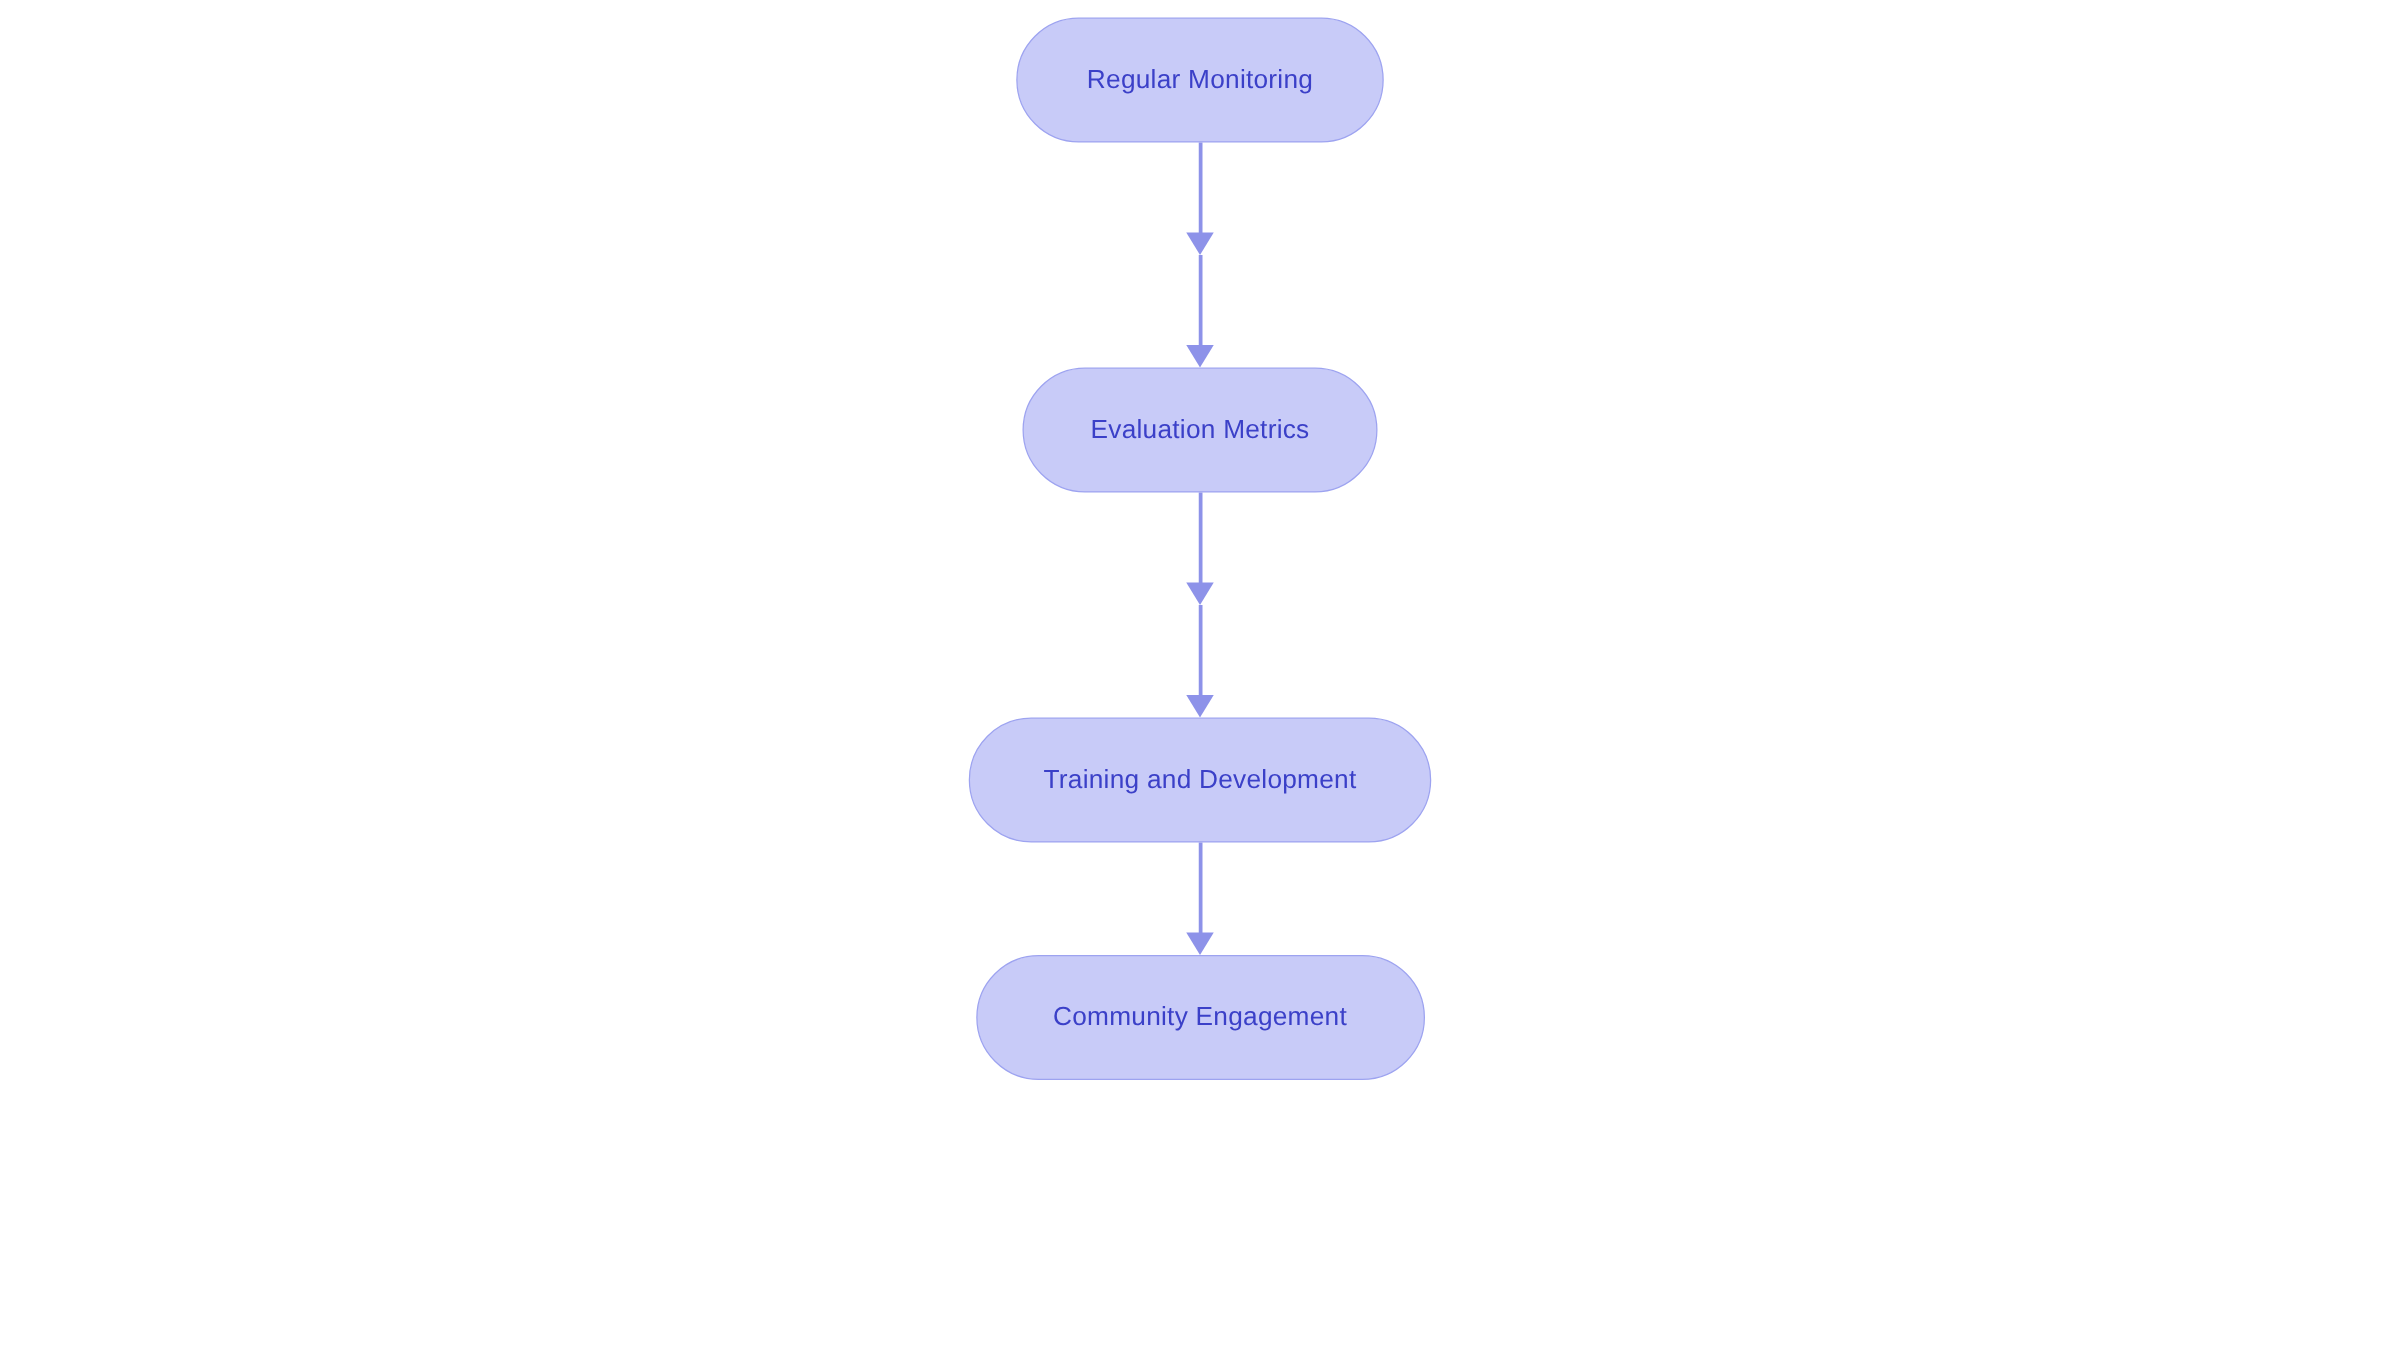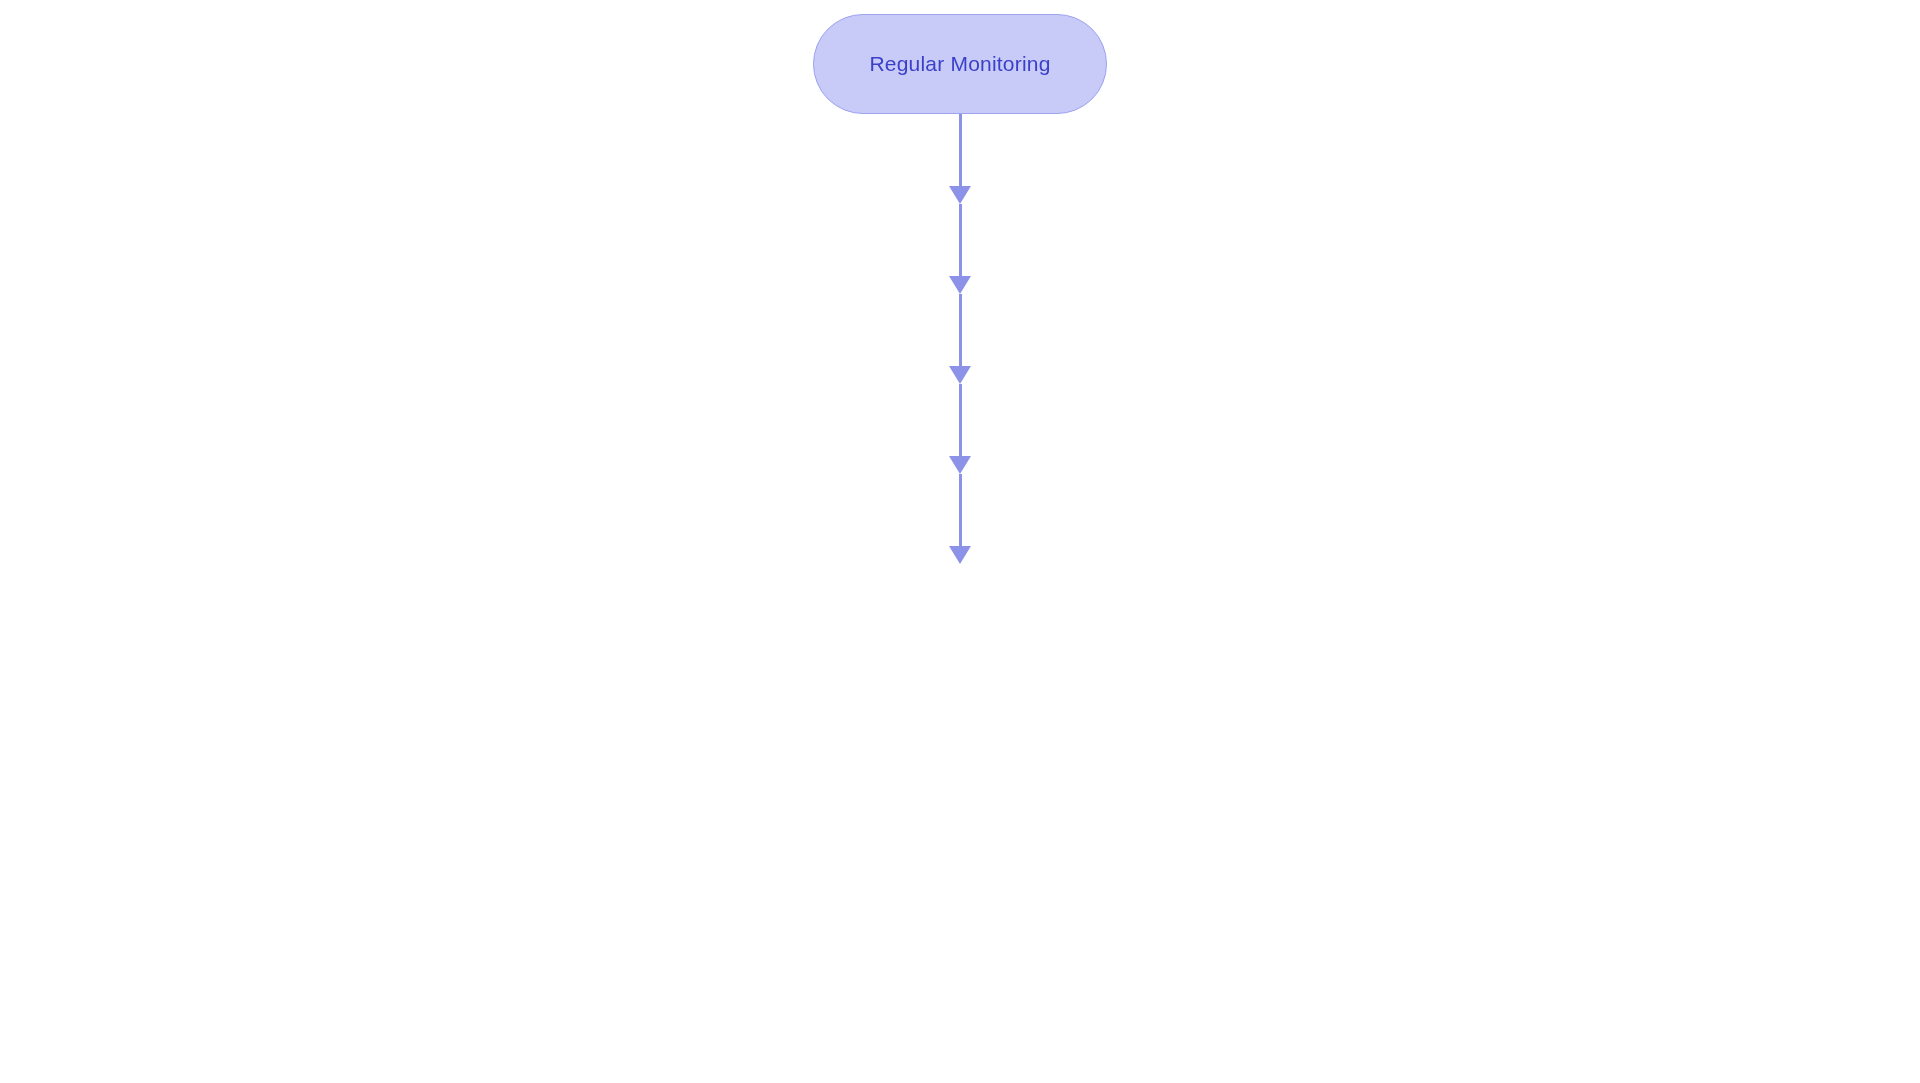--- a/index.html
+++ b/index.html
@@ -86,33 +86,42 @@
       <div class="arrow-line"></div>
       <div class="arrow-head"></div>
     </div>
 
 
     <div class="arrow">
       <div class="arrow-line"></div>
       <div class="arrow-head"></div>
     </div>
 
+    <div class="node n3">
+      <span class="node-label">Evaluation Metrics</span>
+    </div>
 
     <div class="arrow">
       <div class="arrow-line"></div>
       <div class="arrow-head"></div>
     </div>
 
 
     <div class="arrow">
       <div class="arrow-line"></div>
       <div class="arrow-head"></div>
     </div>
 
+    <div class="node n5">
+      <span class="node-label">Training and Development</span>
+    </div>
 
     <div class="arrow">
       <div class="arrow-line"></div>
       <div class="arrow-head"></div>
     </div>
 
+    <div class="node n6">
+      <span class="node-label">Community Engagement</span>
+    </div>
 
   </div>
 </div>
 
 </body></html>

